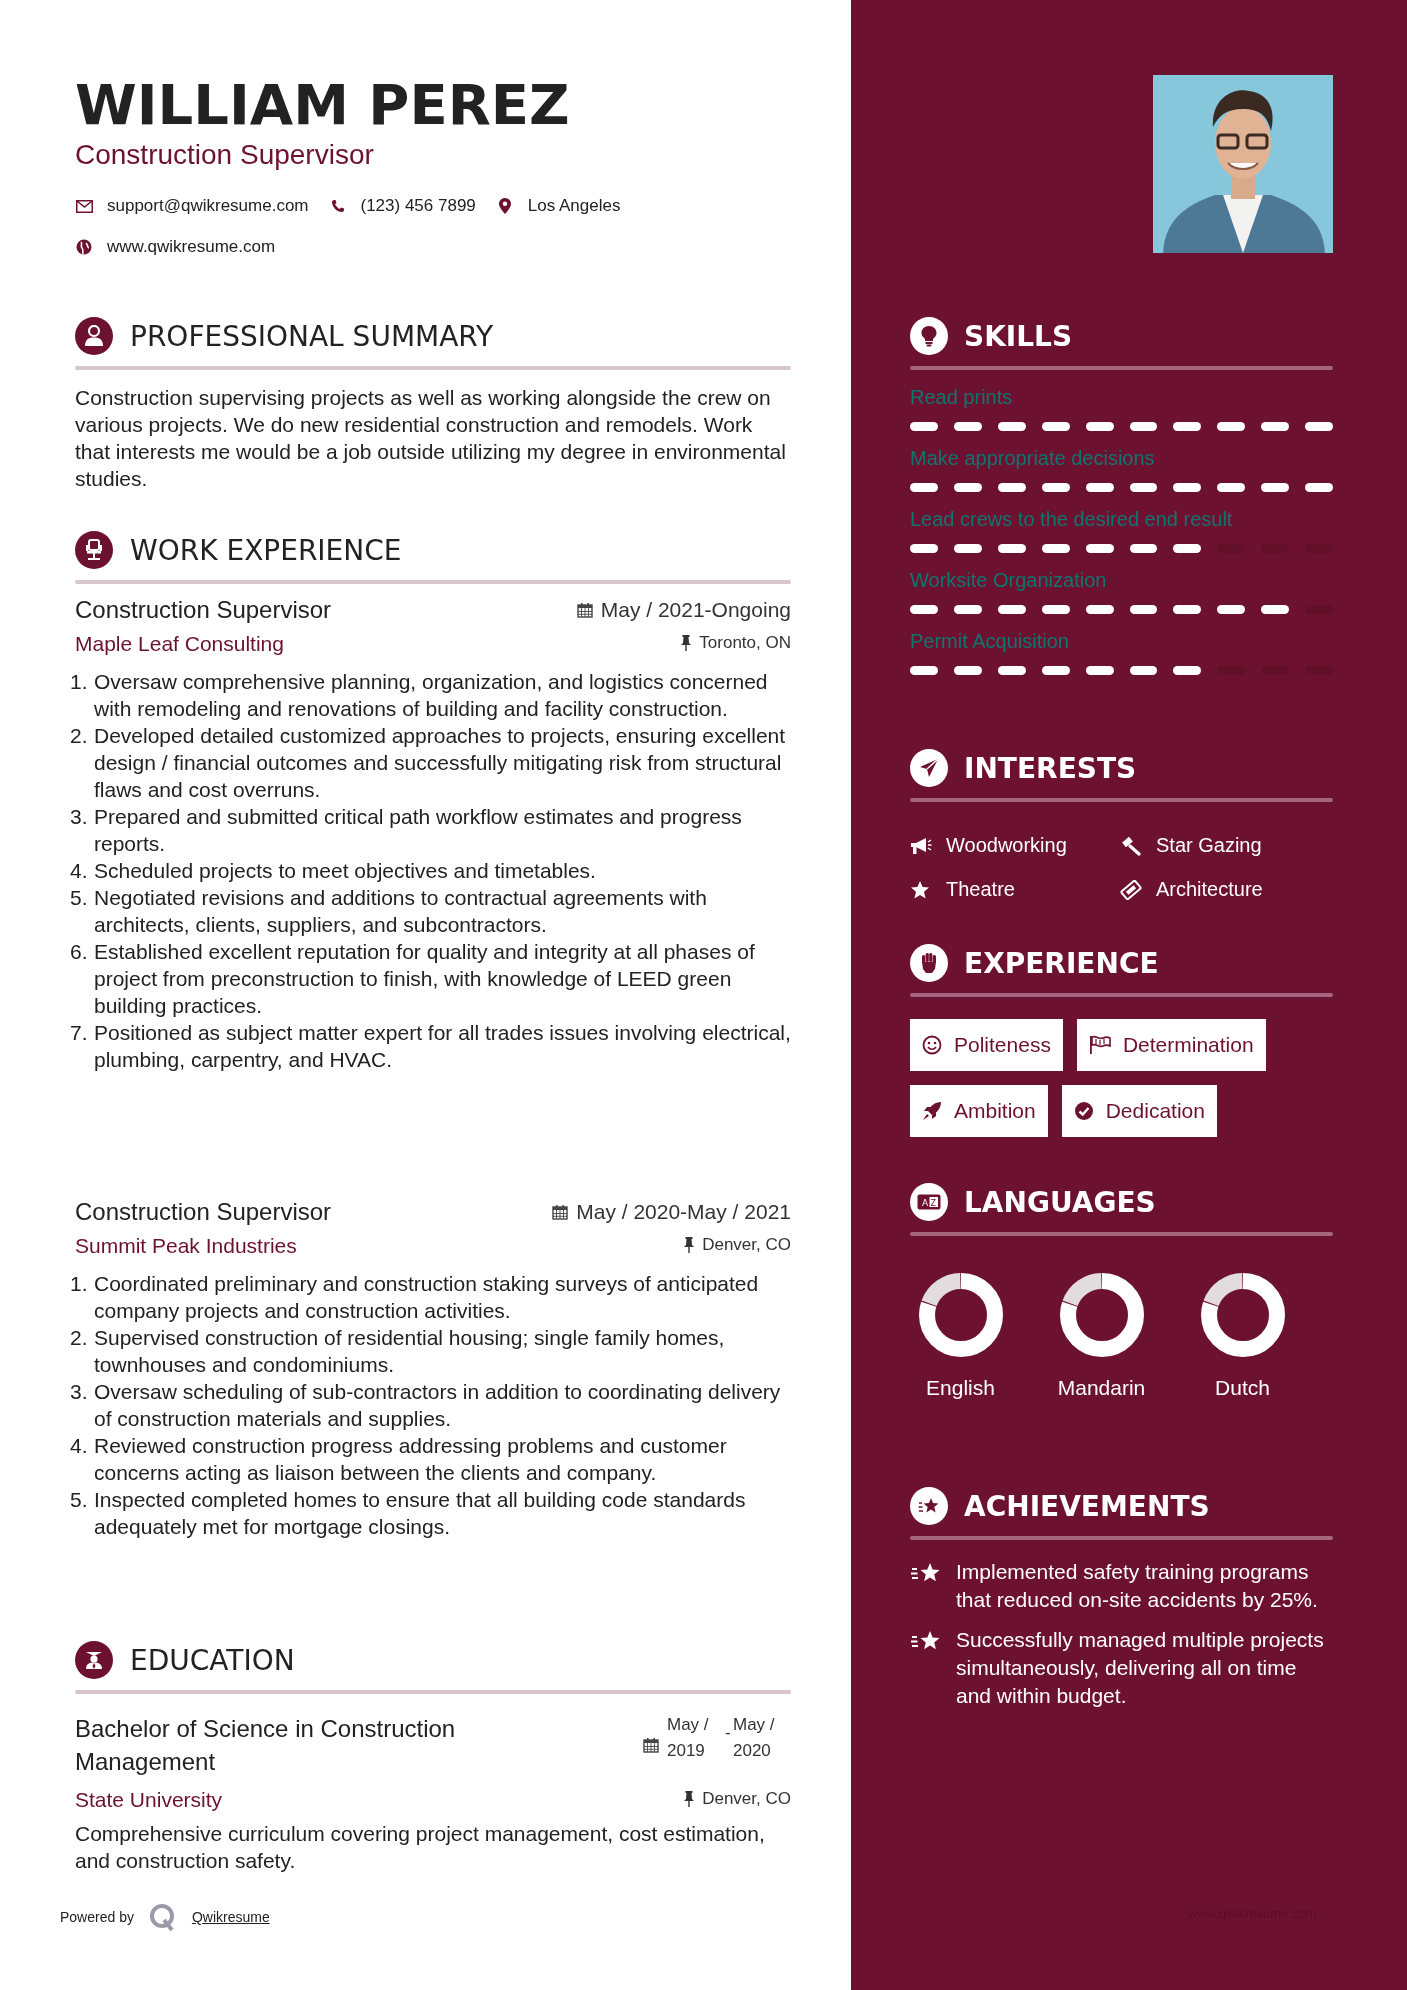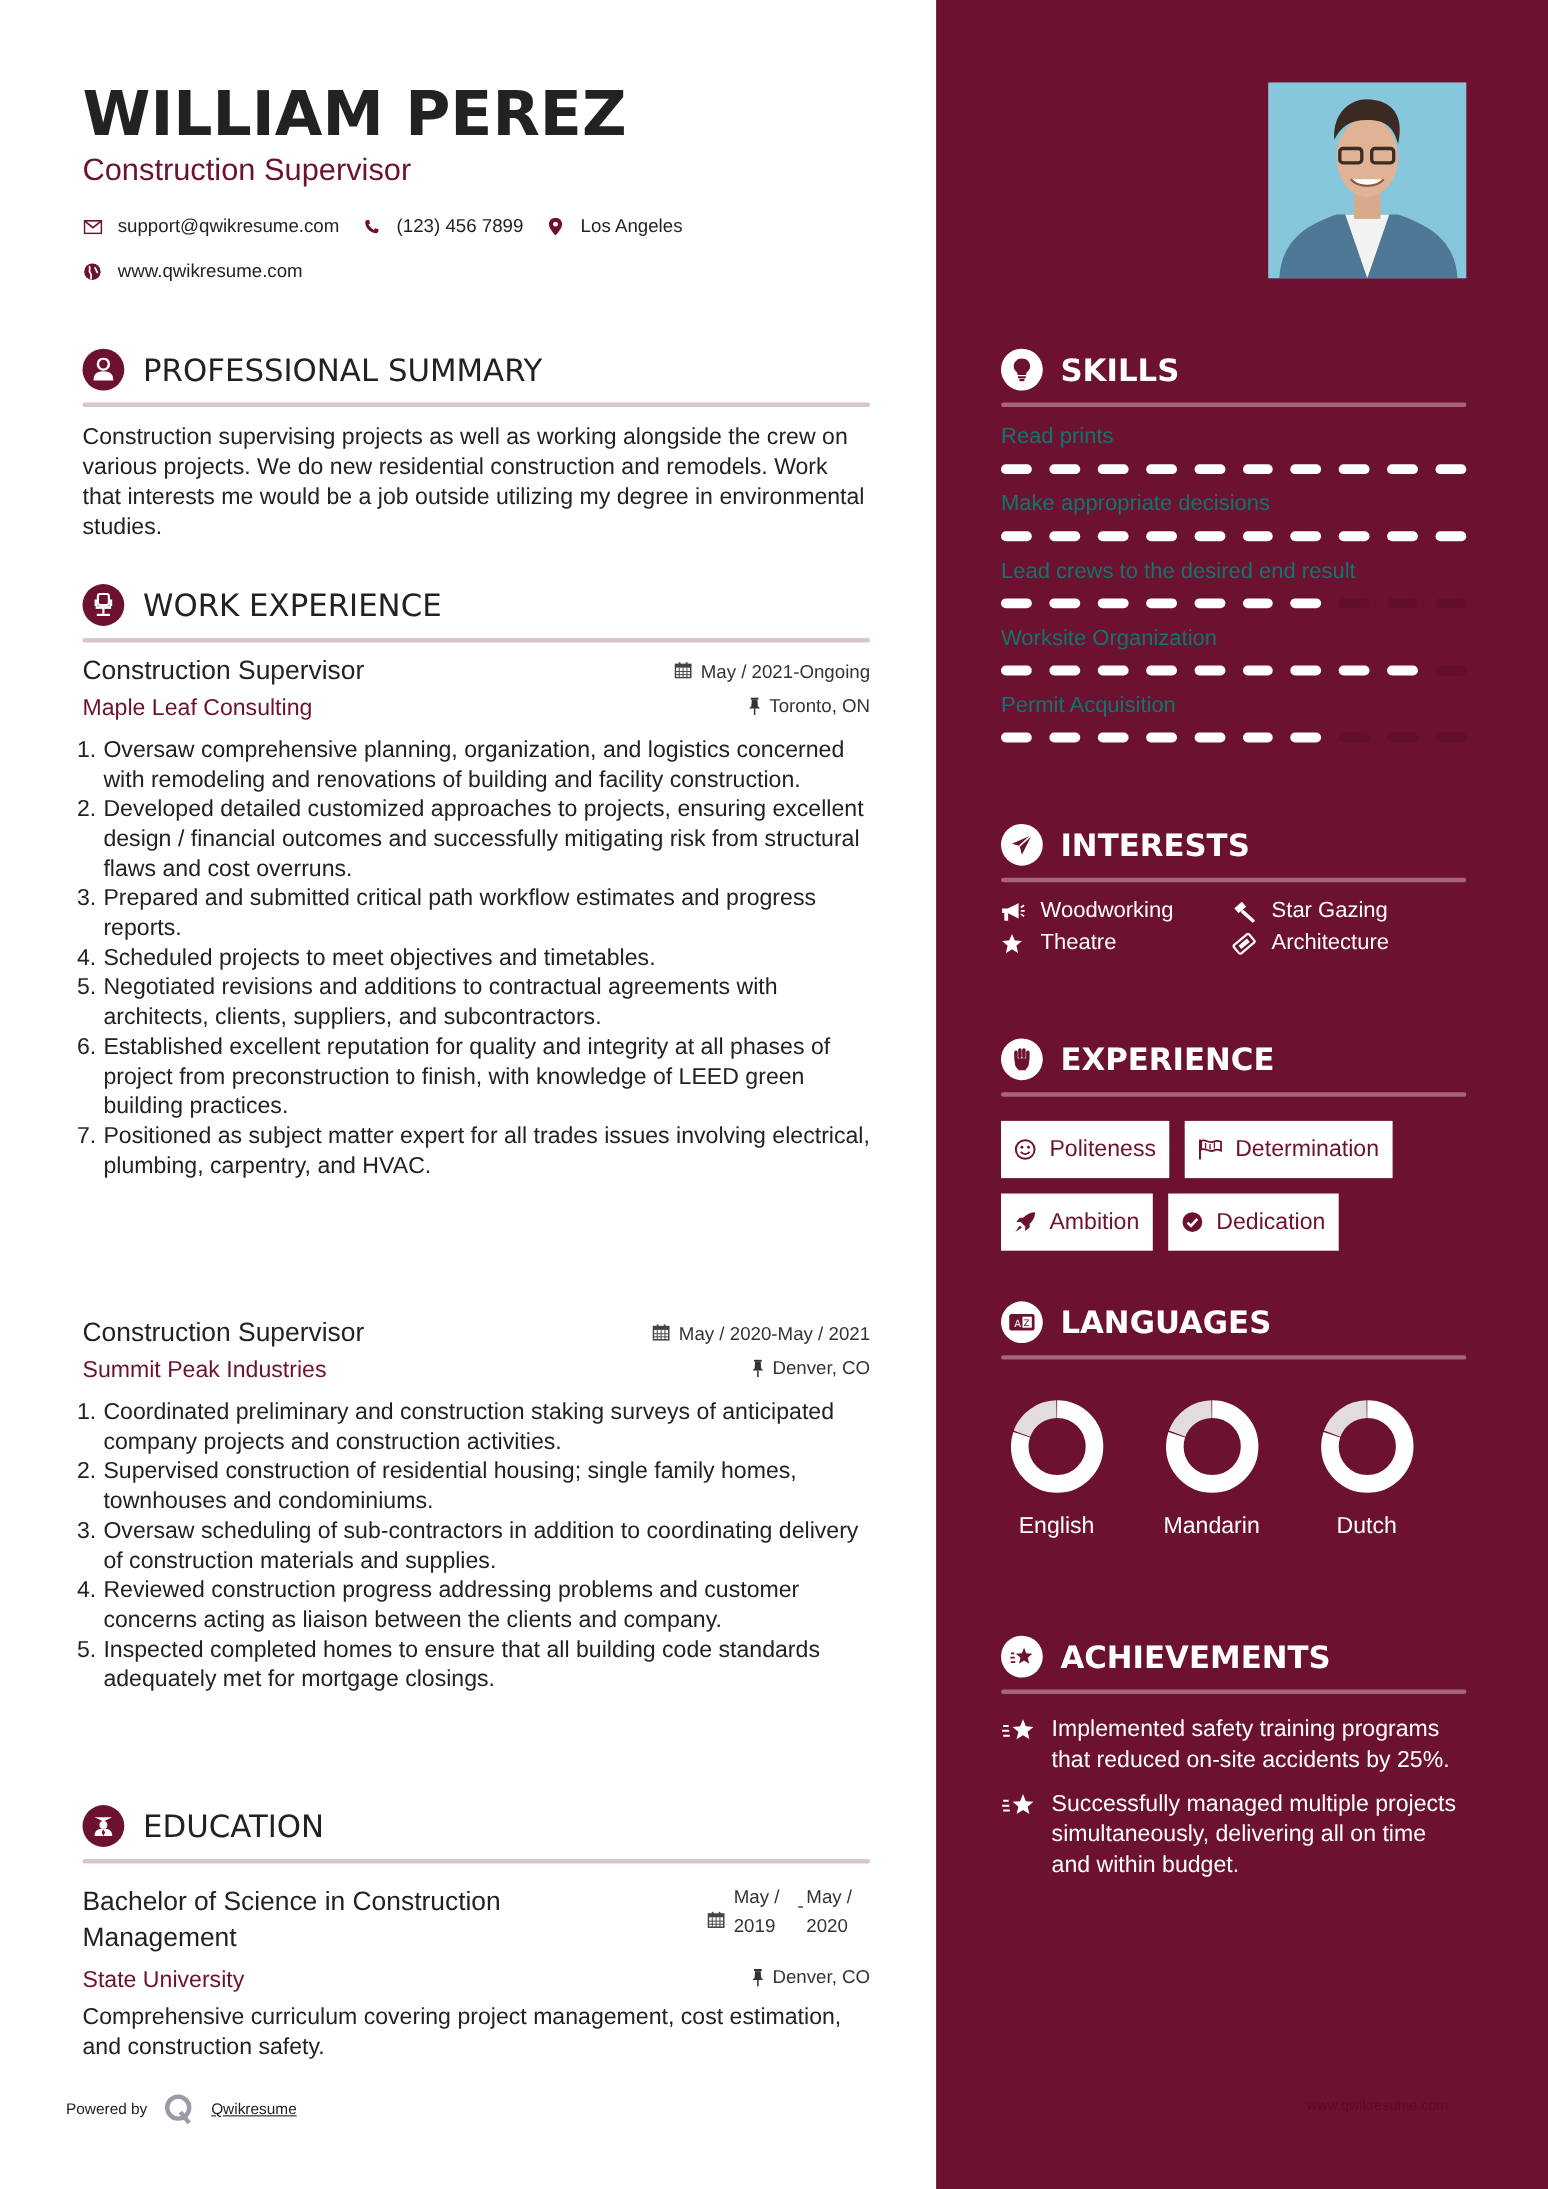--- a/index.html
+++ b/index.html
@@ -20,21 +20,21 @@
   .sec-head { display: flex; align-items: center; height: 44px; }
   .sec-icon { width: 38px; height: 38px; border-radius: 50%; background: #6d1130; display: inline-flex; align-items: center; justify-content: center; margin-right: 17px; flex-shrink: 0; }
   .sec-title { font-family: "DejaVu Sans", sans-serif; font-size: 28px; color: #222; letter-spacing: 0px; }
   .sec-rule { height: 4px; background: #d8c6cc; margin-top: 8px; border-radius: 2px; }
 
   .summary { font-size: 21px; line-height: 27px; color: #222; margin-top: 14px; width: 716px; }
 
   .job { position: absolute; left: 75px; width: 716px; }
   .job-row { display: flex; justify-content: space-between; align-items: baseline; }
   .job-title { font-size: 24px; color: #222; }
-  .job-date { font-size: 17px; color: #333; display: flex; }
+  .job-date { font-size: 21px; color: #333; display: flex; align-items: center; }
   .job-date .cal { color: #444; margin-right: 8px; display: inline-flex; }
   .job-company { font-size: 21px; color: #6d1130; }
   .job-loc { font-size: 17px; color: #333; display: flex; align-items: center; }
   .job-loc .pin { margin-right: 8px; display: inline-flex; color: #333; }
   ol.bullets { margin-top: 12px; padding-left: 19px; list-style: none; counter-reset: b; }
   ol.bullets li { font-size: 21px; line-height: 27px; color: #222; position: relative; padding-left: 0; counter-increment: b; }
   ol.bullets li::before { content: counter(b) "."; position: absolute; left: -24px; }
 
   .edu-dates { display: flex; font-size: 17px; color: #333; line-height: 26px; }
   .edu-dates .cal { margin-right: 8px; display: inline-flex; align-self: center; }
@@ -52,21 +52,21 @@
   .rsec-icon { width: 38px; height: 38px; border-radius: 50%; background: #fff; display: inline-flex; align-items: center; justify-content: center; margin-right: 16px; flex-shrink: 0; color: #6d1130; }
   .rsec-title { font-family: "DejaVu Sans", sans-serif; font-size: 28px; color: #fff; font-weight: bold; }
   .rsec-rule { height: 4px; background: #a5667d; margin-top: 8px; border-radius: 2px; }
 
   .skill { margin-top: 14px; }
   .skill-name { font-size: 20px; line-height: 26px; color: #0f766e; }
   .dashes { display: flex; gap: 16px; margin-top: 12px; height: 9px; }
   .dash { width: 28px; height: 9px; border-radius: 5px; background: #fff; }
   .dash.off { background: #621029; }
 
-  .interests { display: grid; grid-template-columns: 210px 210px; row-gap: 6px; margin-top: 15px; }
+  .interests { display: grid; grid-template-columns: 210px 210px; row-gap: 21px; margin-top: 32px; }
   .interest { display: flex; align-items: center; font-size: 20px; color: #fff; }
   .interest .ii { width: 24px; display: inline-flex; margin-right: 12px; color: #fff; }
 
   .strengths { display: flex; flex-wrap: wrap; gap: 14px 14px; margin-top: 22px; width: 423px; }
   .chip { background: #fff; color: #6d1130; display: inline-flex; align-items: center; height: 52px; padding: 0 12px; font-size: 21px; }
   .chip .ci { margin-right: 12px; display: inline-flex; color: #6d1130; }
 
   .langs { display: flex; margin-top: 36px; }
   .lang { width: 141px; display: flex; flex-direction: column; align-items: center; }
   .lang:first-child { margin-left: -20px; }

